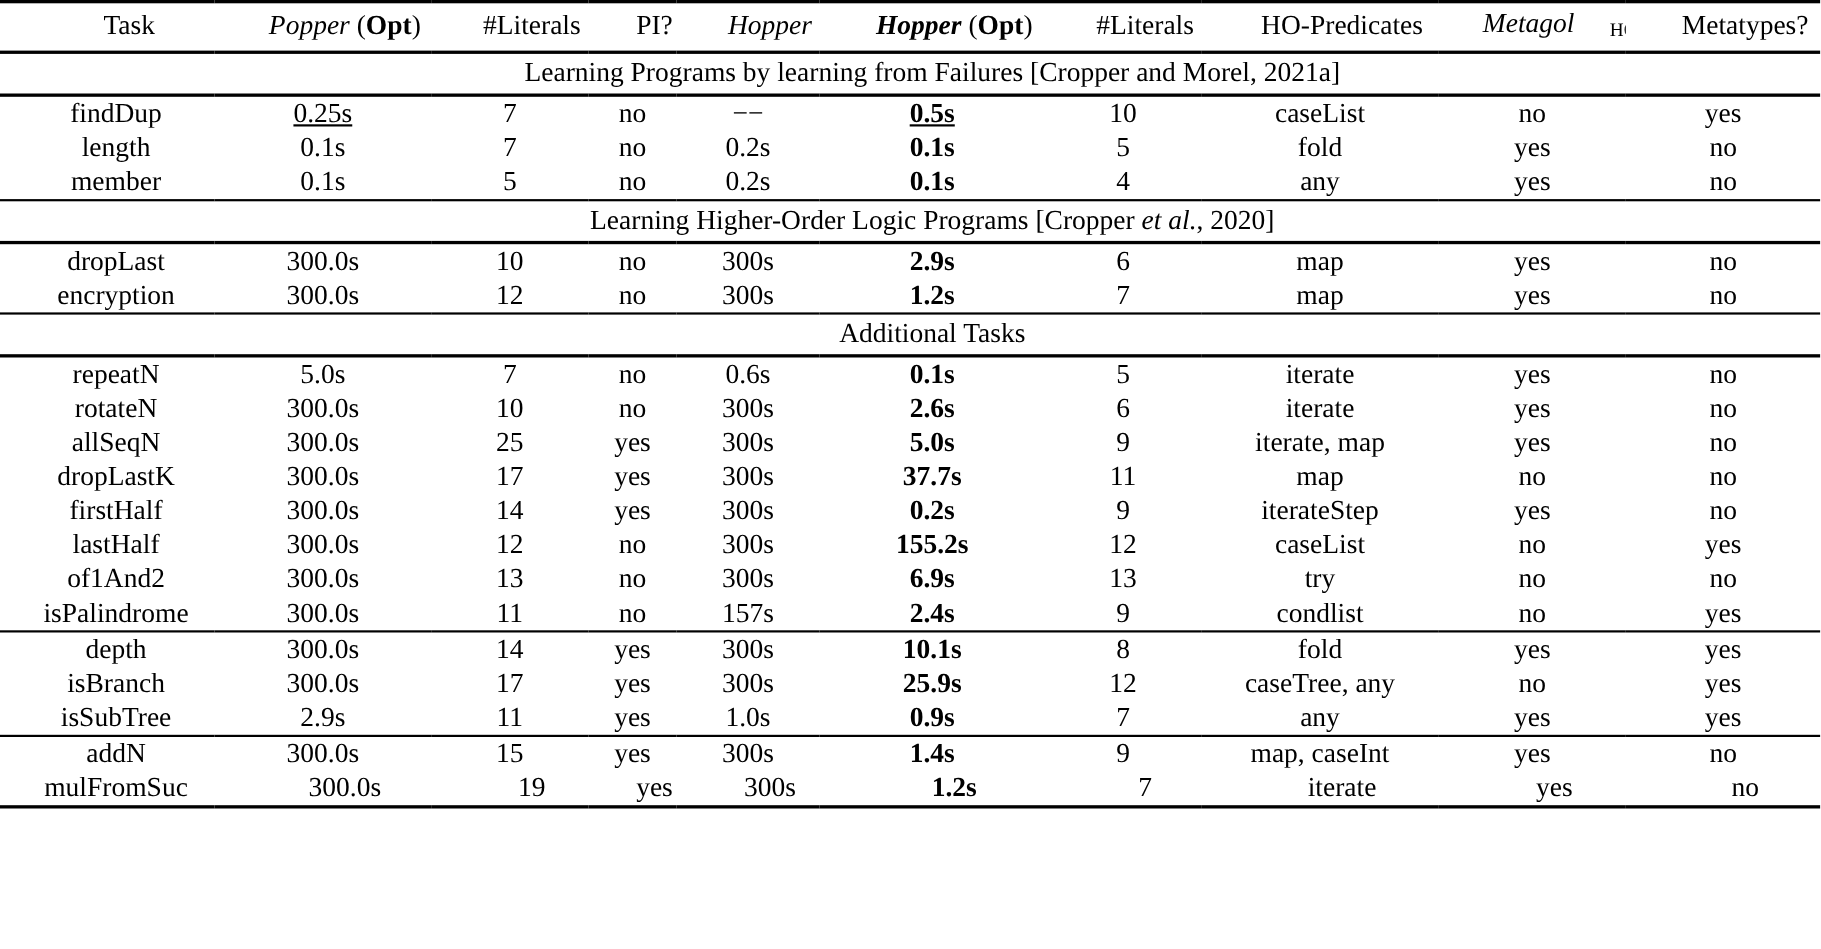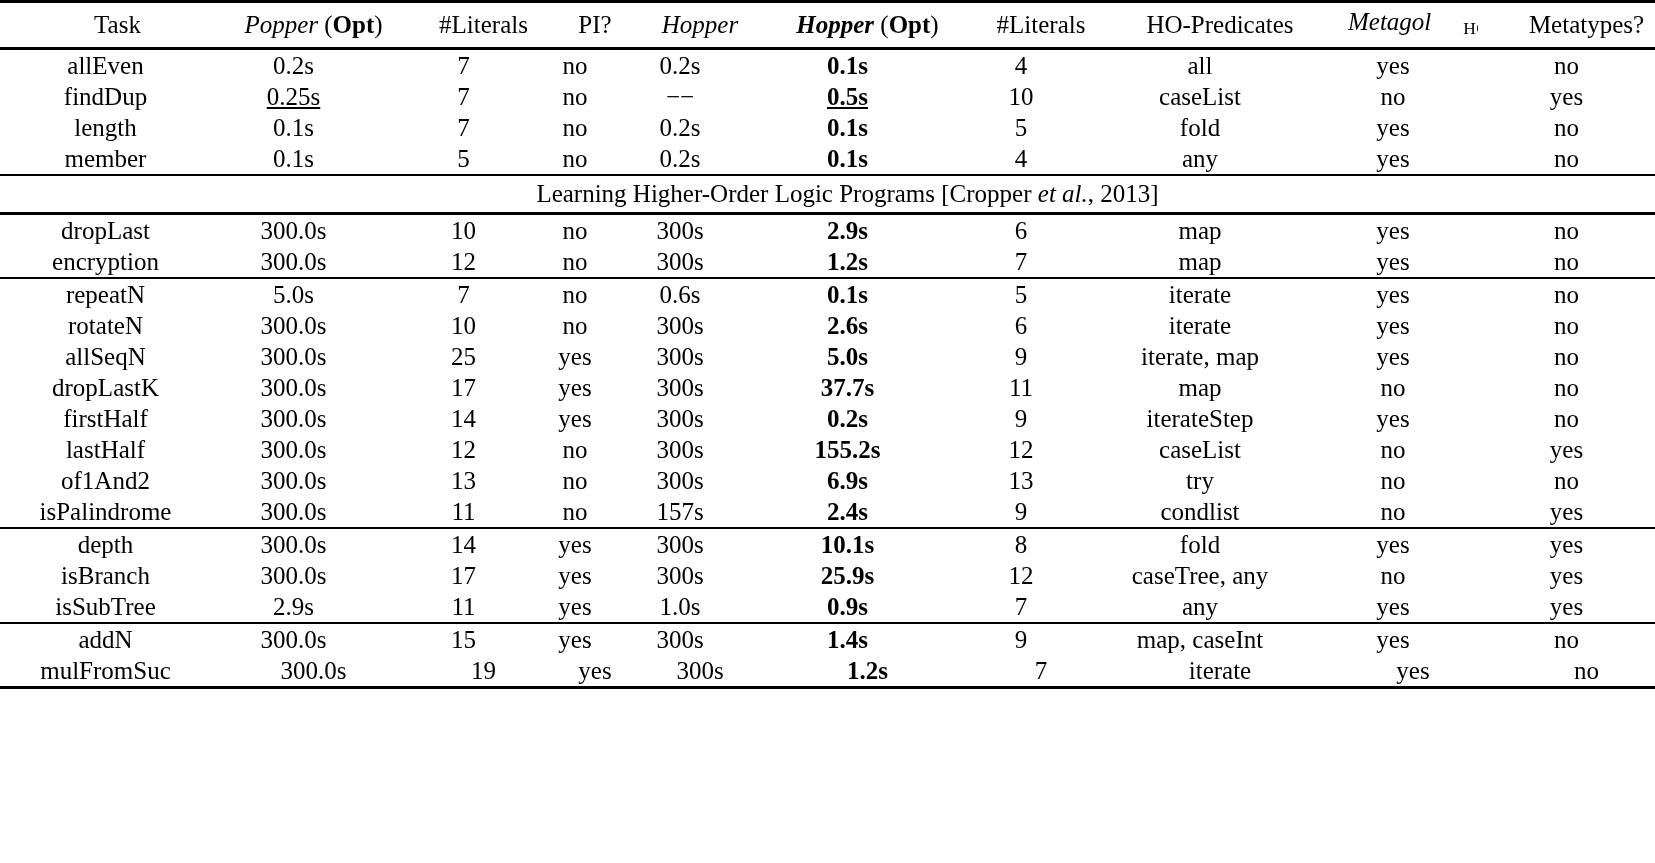--- a/index.html
+++ b/index.html
@@ -94,31 +94,22 @@
         <th class="hcell v"><span>PI?</span></th>
         <th class="hcell"><span class="ital">Hopper</span></th>
         <th class="hcell v"><span class="ital bold">Hopper</span><span>&nbsp;(</span><span class="bold">Opt</span><span>)</span></th>
         <th class="hcell"><span>#Literals</span></th>
         <th class="hcell v"><span>HO-Predicates</span></th>
         <th class="hcell"><span class="ital">Metagol</span><span class="sub sc">HO</span></th>
         <th class="hcell v"><span>Metatypes?</span></th>
       </tr>
     </thead>
     <tbody id="tbody">
-        <tr class="">
-          <td class="cell task-cell">allEven</td>
-          <td class="cell v"><span>0.2s</span></td>
-          <td class="cell"><span>7</span></td>
-          <td class="cell v"><span>no</span></td>
-          <td class="cell"><span>0.2s</span></td>
-          <td class="cell v"><span class="bold">0.1s</span></td>
-          <td class="cell"><span>4</span></td>
-          <td class="cell v"><span>all</span></td>
-          <td class="cell"><span>yes</span></td>
-          <td class="cell v"><span>no</span></td>
+        <tr class="rule-bot">
+          <td colspan="10" class="scell sect">Learning Programs by learning from Failures [Cropper and Morel, 2021a]</td>
         </tr>
         <tr class="">
           <td class="cell task-cell">findDup</td>
           <td class="cell v"><span class="ul">0.25s</span></td>
           <td class="cell"><span>7</span></td>
           <td class="cell v"><span>no</span></td>
           <td class="cell"><span>−−</span></td>
           <td class="cell v"><span class="bold ul">0.5s</span></td>
           <td class="cell"><span>10</span></td>
           <td class="cell v"><span>caseList</span></td>
@@ -143,21 +134,21 @@
           <td class="cell"><span>5</span></td>
           <td class="cell v"><span>no</span></td>
           <td class="cell"><span>0.2s</span></td>
           <td class="cell v"><span class="bold">0.1s</span></td>
           <td class="cell"><span>4</span></td>
           <td class="cell v"><span>any</span></td>
           <td class="cell"><span>yes</span></td>
           <td class="cell v"><span>no</span></td>
         </tr>
         <tr class="rule-bot thin-top">
-          <td colspan="10" class="scell sect"><span>Learning Higher-Order Logic Programs [Cropper </span><span class="ital">et al.</span><span>, 2013]</span></td>
+          <td colspan="10" class="scell sect"><span>Learning Higher-Order Logic Programs [Cropper </span><span class="ital">et al.</span><span>, 2020]</span></td>
         </tr>
         <tr class="">
           <td class="cell task-cell">dropLast</td>
           <td class="cell v"><span>300.0s</span></td>
           <td class="cell"><span>10</span></td>
           <td class="cell v"><span>no</span></td>
           <td class="cell"><span>300s</span></td>
           <td class="cell v"><span class="bold">2.9s</span></td>
           <td class="cell"><span>6</span></td>
           <td class="cell v"><span>map</span></td>
@@ -168,20 +159,23 @@
           <td class="cell task-cell">encryption</td>
           <td class="cell v"><span>300.0s</span></td>
           <td class="cell"><span>12</span></td>
           <td class="cell v"><span>no</span></td>
           <td class="cell"><span>300s</span></td>
           <td class="cell v"><span class="bold">1.2s</span></td>
           <td class="cell"><span>7</span></td>
           <td class="cell v"><span>map</span></td>
           <td class="cell"><span>yes</span></td>
           <td class="cell v"><span>no</span></td>
+        </tr>
+        <tr class="rule-bot thin-top">
+          <td colspan="10" class="scell sect">Additional Tasks</td>
         </tr>
         <tr class="">
           <td class="cell task-cell">repeatN</td>
           <td class="cell v"><span>5.0s</span></td>
           <td class="cell"><span>7</span></td>
           <td class="cell v"><span>no</span></td>
           <td class="cell"><span>0.6s</span></td>
           <td class="cell v"><span class="bold">0.1s</span></td>
           <td class="cell"><span>5</span></td>
           <td class="cell v"><span>iterate</span></td>

